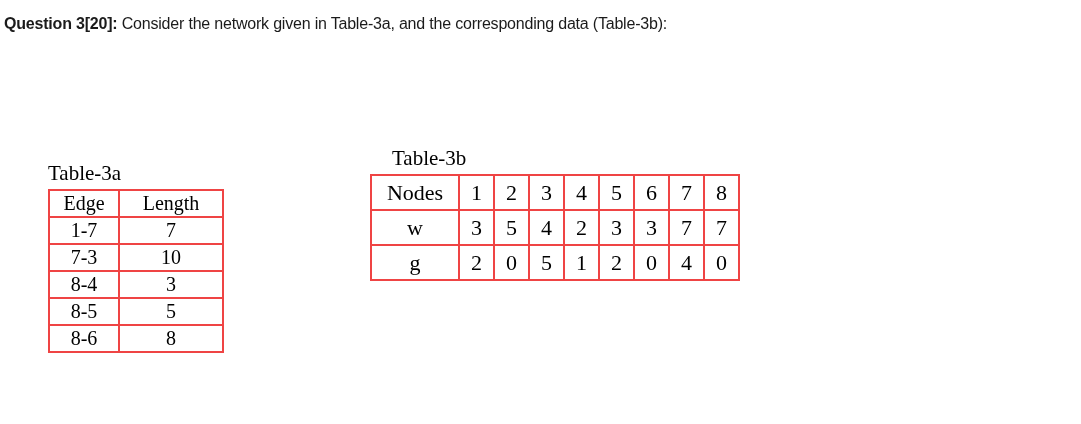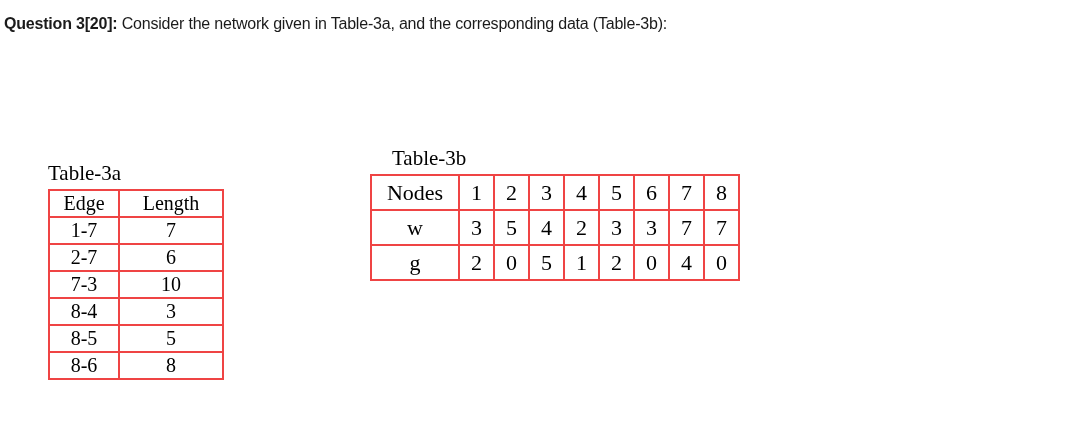--- a/index.html
+++ b/index.html
@@ -71,24 +71,20 @@
     <tbody>
         <tr>
       <th class="col-edge">Edge</th>
       <th class="col-length">Length</th>
     </tr>
     <tr>
       <td>1-7</td>
       <td>7</td>
     </tr>
     <tr>
-      <td>2-7</td>
-      <td>6</td>
-    </tr>
-    <tr>
       <td>7-3</td>
       <td>10</td>
     </tr>
     <tr>
       <td>8-4</td>
       <td>3</td>
     </tr>
     <tr>
       <td>8-5</td>
       <td>5</td>

